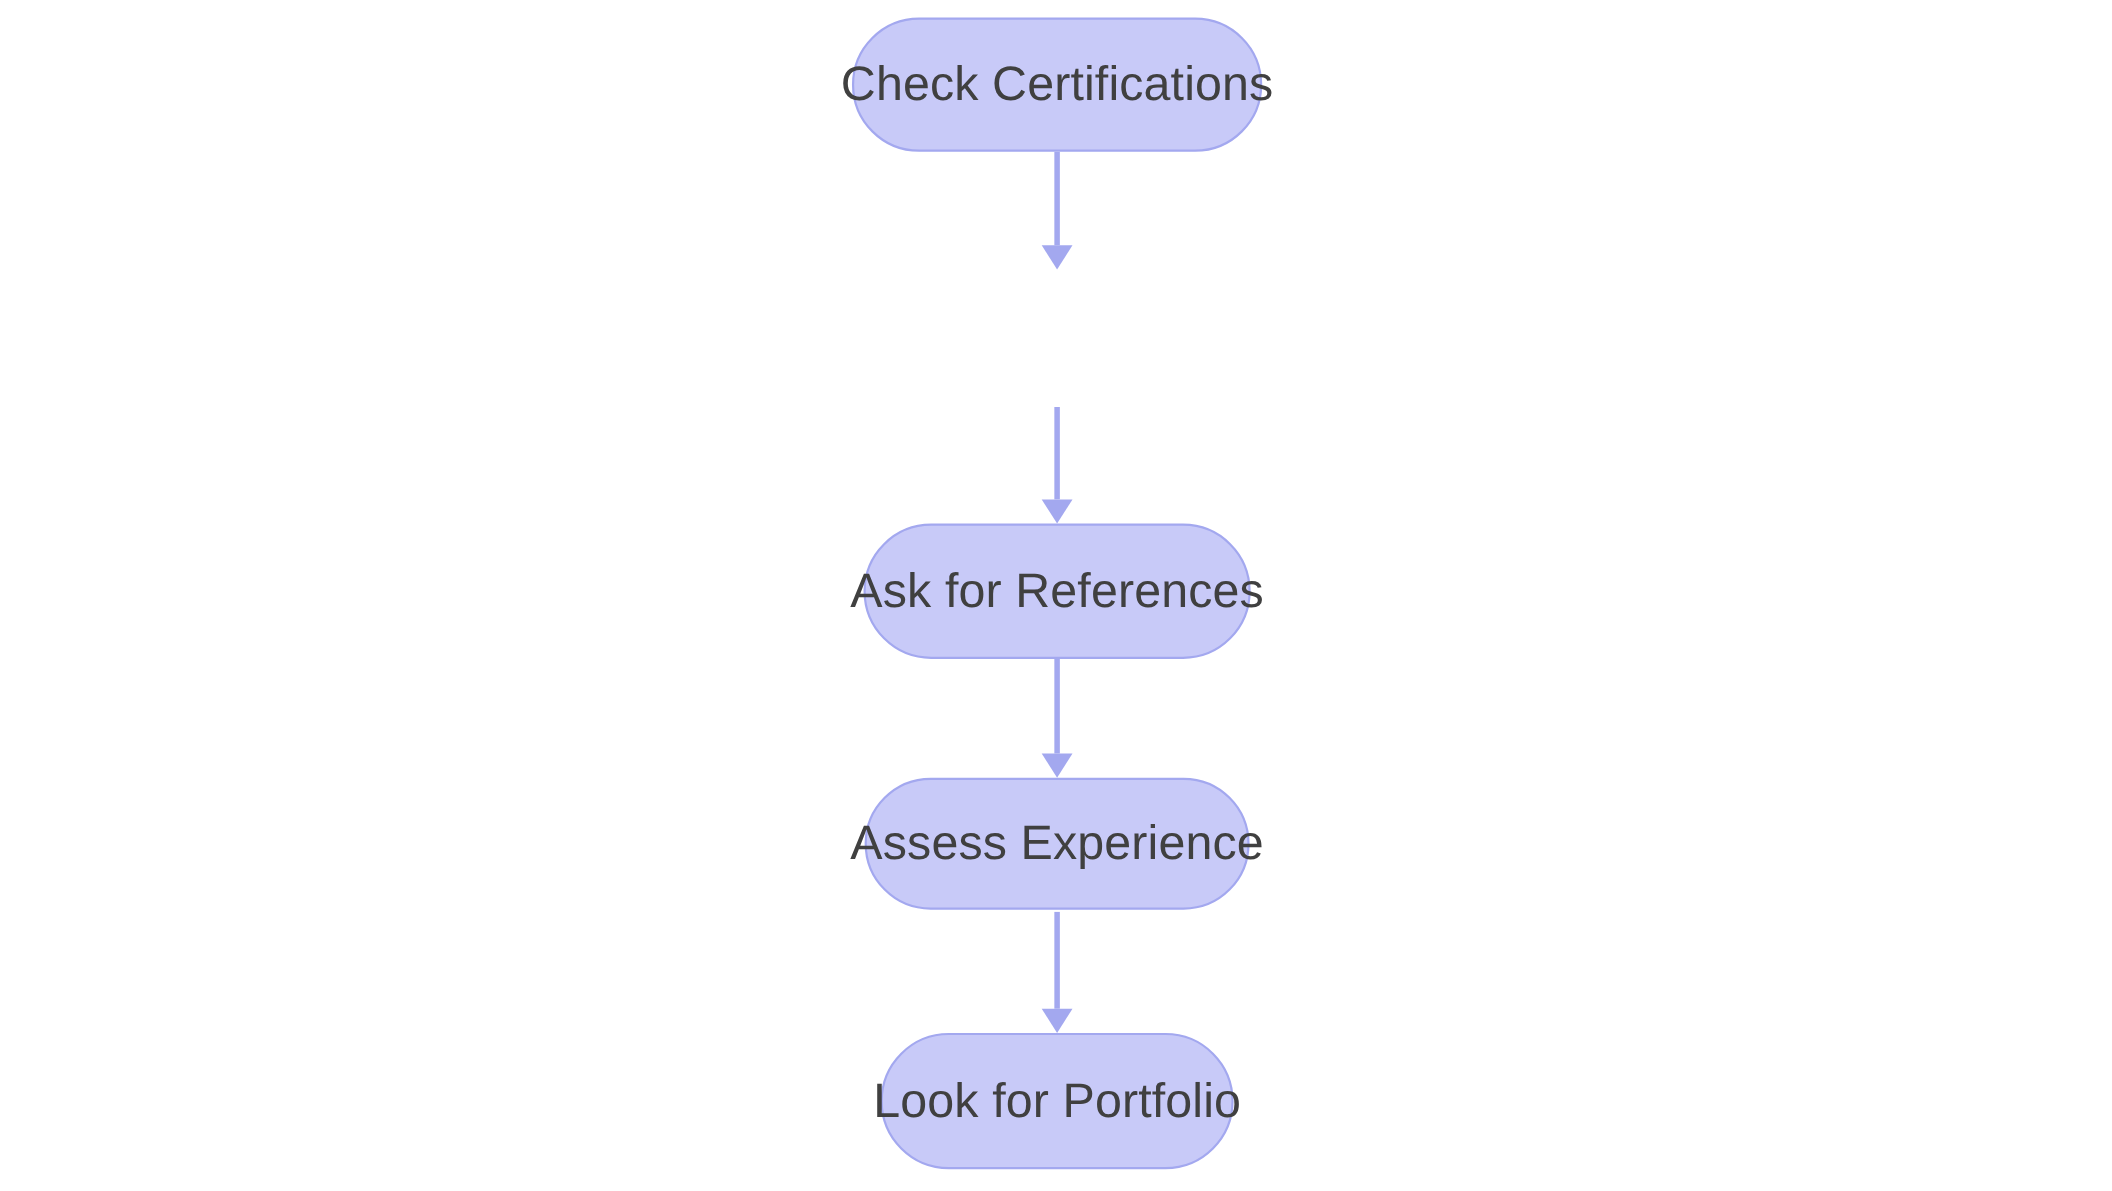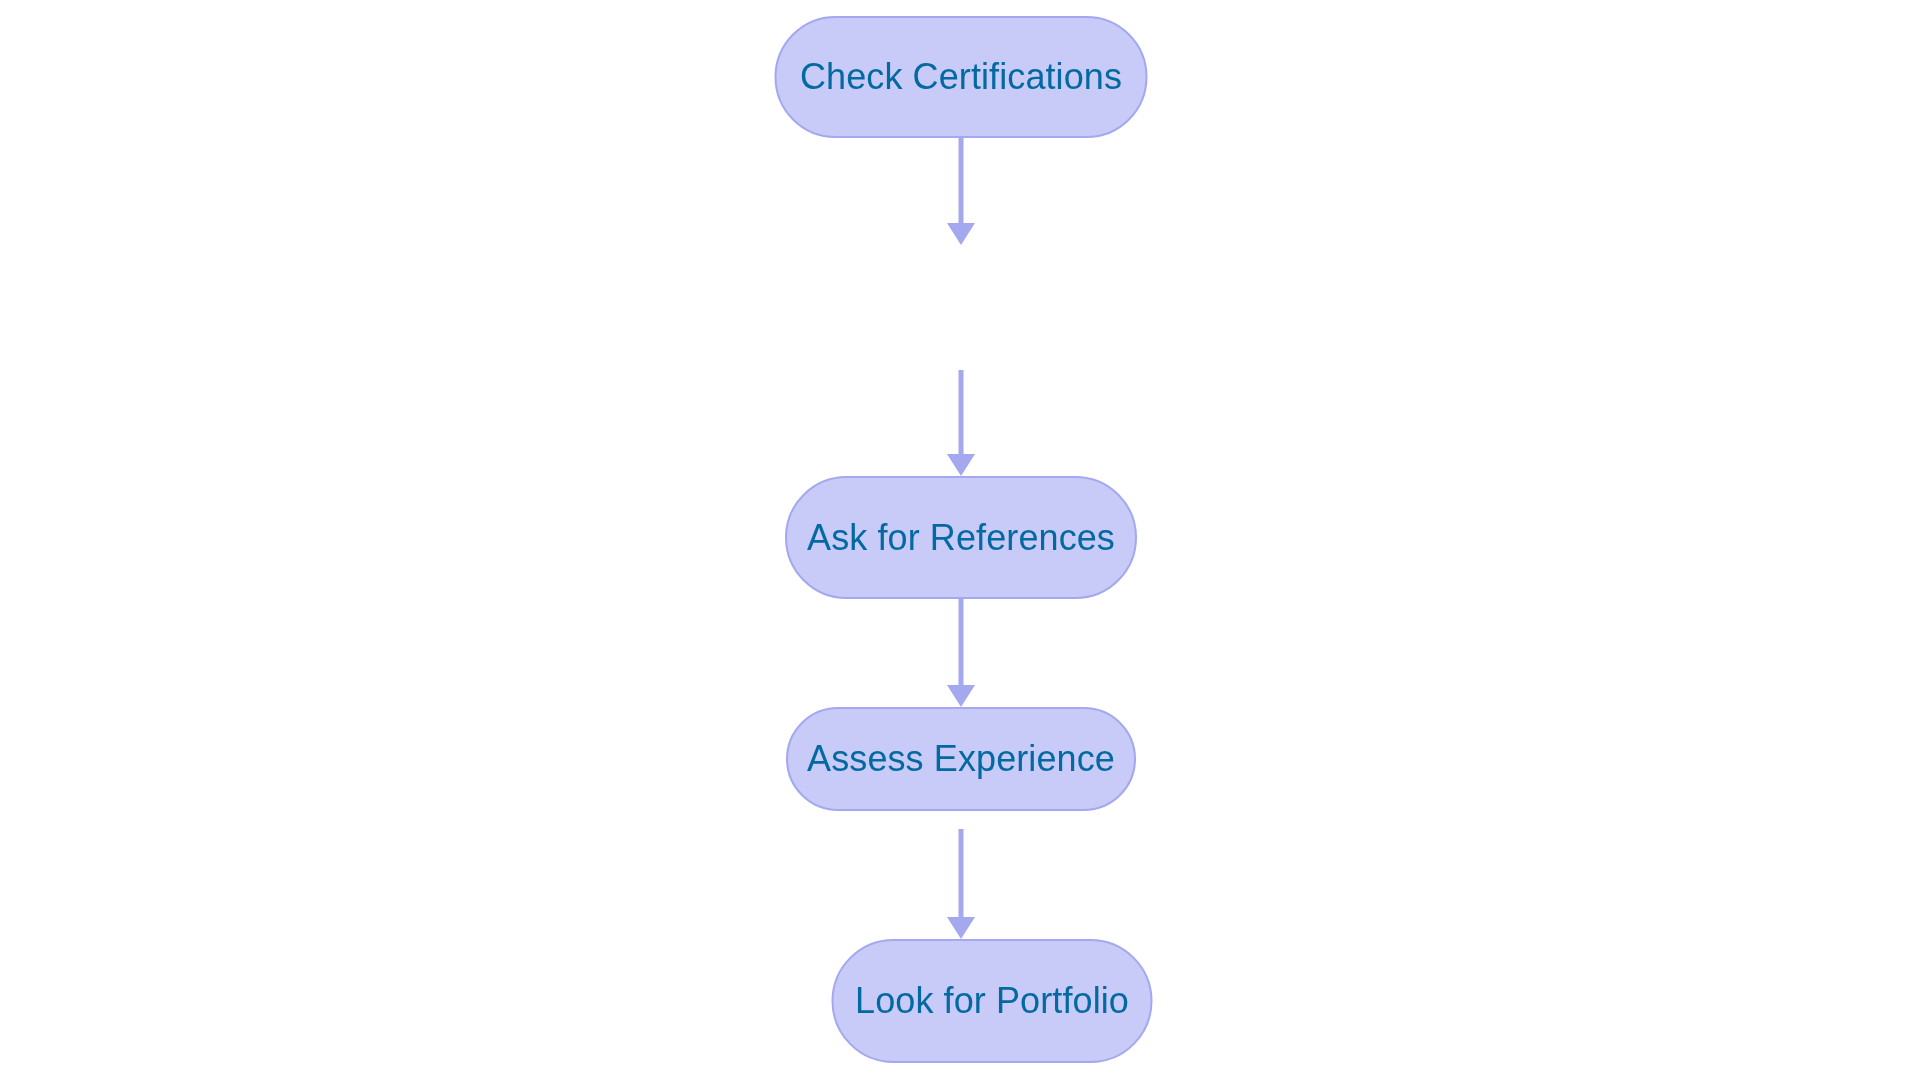--- a/index.html
+++ b/index.html
@@ -29,24 +29,24 @@
     align-items: center;
     justify-content: center;
     background: #c8caf8;
     border: 2px solid #a3a8ef;
     border-radius: 999px;
     transform: translateX(-50%);
   }
 
   .flow-node-label {
     font-family: "Liberation Sans", sans-serif;
-    font-size: 36px;
+    font-size: 44px;
     line-height: 1;
     letter-spacing: 0.1px;
-    color: #0369a1;
+    color: #404040;
     white-space: nowrap;
     user-select: none;
   }
 
   .flow-connector {
     position: absolute;
     transform: translateX(-50%);
     pointer-events: none;
   }
 
@@ -90,19 +90,19 @@
     <div class="flow-connector" style="left: 961px; top: 829px; height: 110px; width: 30px;">
       <div class="connector-line" style="height: 88px;"></div>
       <div class="connector-head"></div>
     </div>
     <div class="flow-node" style="left: 961px; top: 16px; width: 373px; height: 122px;">
       <span class="flow-node-label">Check Certifications</span>
     </div>
     <div class="flow-node" style="left: 961px; top: 476px; width: 352px; height: 123px; text-align: right;">
       <span class="flow-node-label">Ask for References</span>
     </div>
-    <div class="flow-node" style="left: 961px; top: 707px; width: 350px; height: 104px;">
+    <div class="flow-node" style="left: 961px; top: 707px; width: 350px; height: 120px;">
       <span class="flow-node-label">Assess Experience</span>
     </div>
-    <div class="flow-node" style="left: 992px; top: 939px; width: 321px; height: 124px;">
+    <div class="flow-node" style="left: 961px; top: 939px; width: 321px; height: 124px;">
       <span class="flow-node-label">Look for Portfolio</span>
     </div>
   </div>
 
 </body></html>

